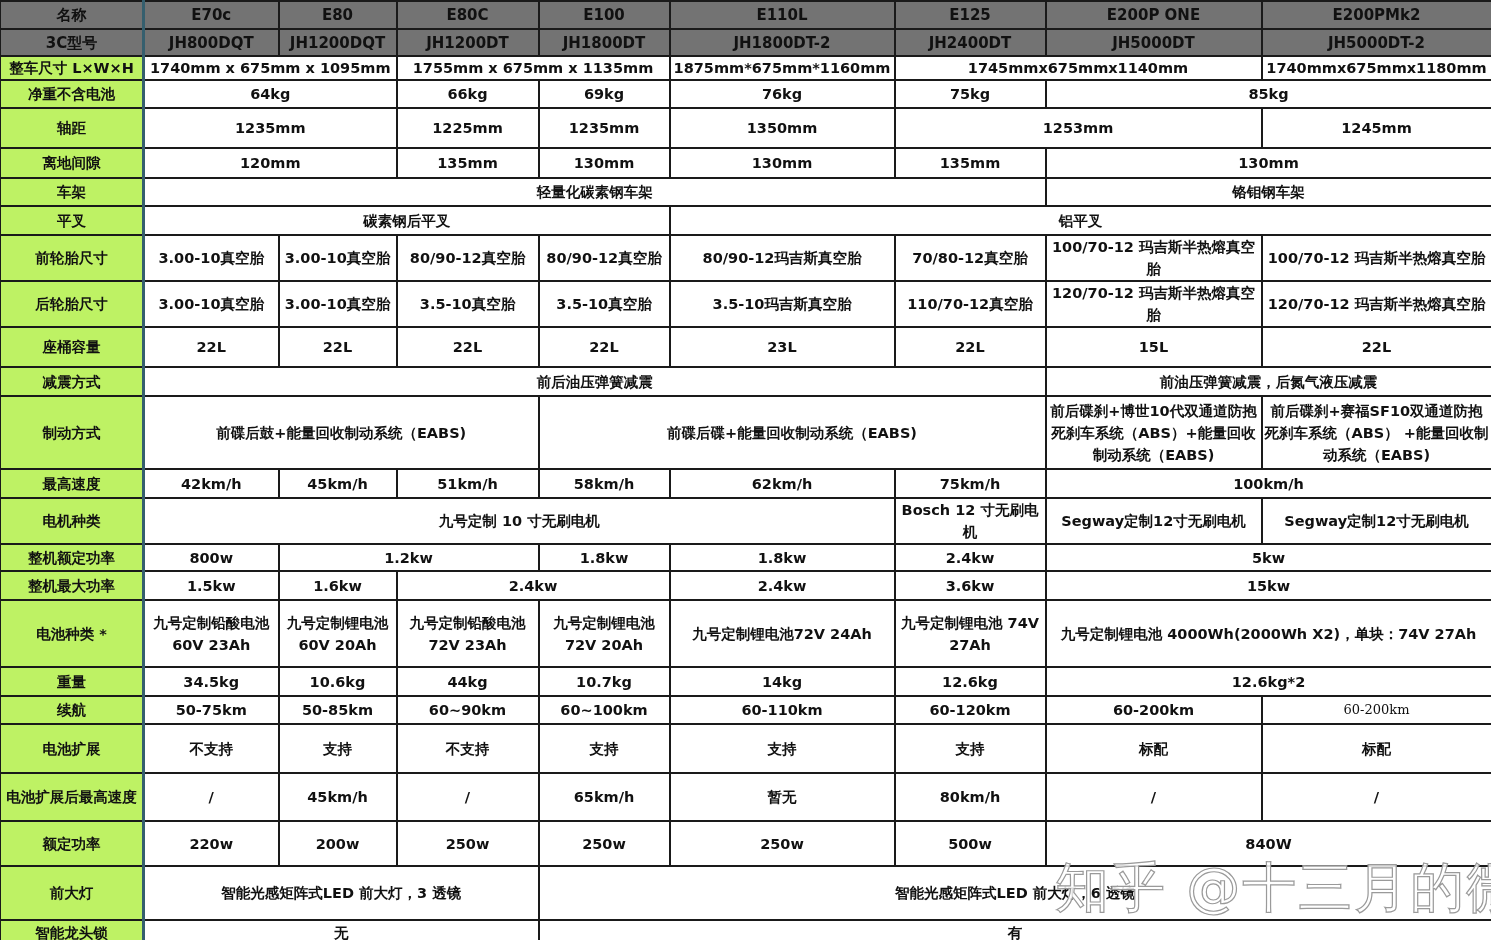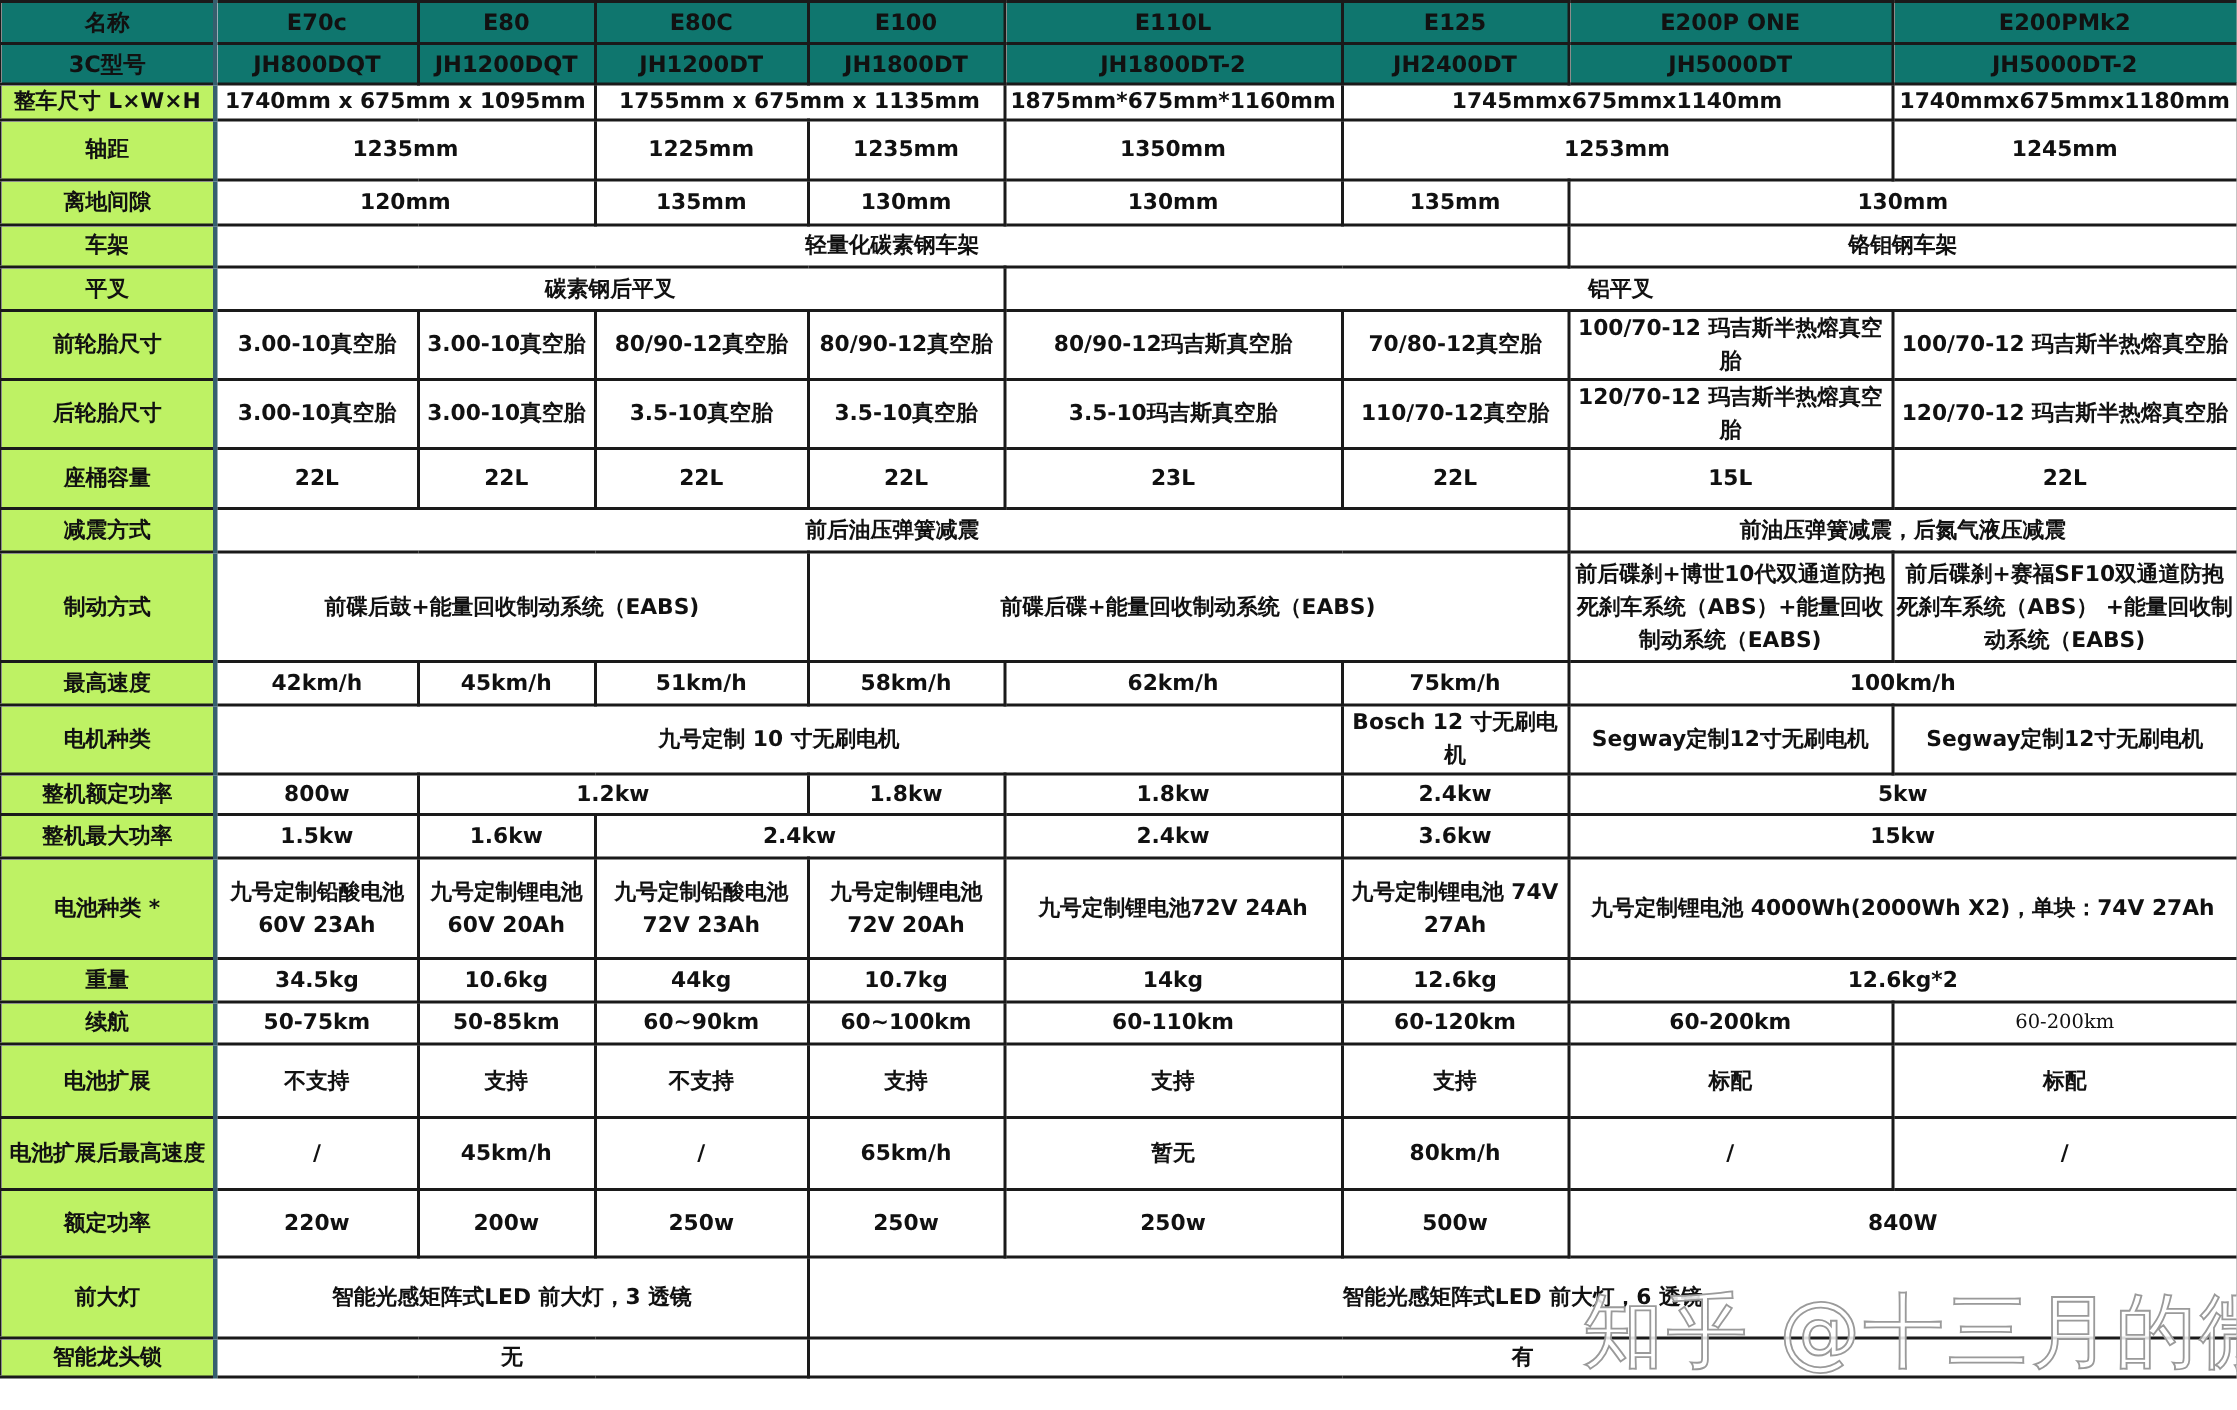--- a/index.html
+++ b/index.html
@@ -20,21 +20,21 @@
     padding: 0 2px;
     line-height: 22px;
     overflow: hidden;
     white-space: normal;
   }
   table.spec td.lbl {
     background:#bef264;
     border-left: 1px solid #1a1a1a;
     border-right: 3px solid #355f6e;
   }
-  table.spec tr.hdr td { background:#0f766e; font-size:15px; }
+  table.spec tr.hdr td { background:#737373; font-size:15px; }
   td.serif { font-family: "DejaVu Serif", "Liberation Serif", serif; font-weight:normal; font-size:13px; }
   .watermark {
     position:absolute; left:1055px; top:852px;
     font-family: "DejaVu Sans", sans-serif;
     font-size:54px; color:rgba(255,255,255,0.85);
     -webkit-text-stroke: 1.2px #9a9a9a;
     letter-spacing: 2px;
     pointer-events:none;
     white-space:nowrap;
   }
@@ -78,20 +78,29 @@
       <td>JH5000DT-2</td>
     </tr>
     <tr style="height:22px">
       <td class="lbl">整车尺寸 L×W×H</td>
       <td colspan="2">1740mm x 675mm x 1095mm</td>
       <td colspan="2">1755mm x 675mm x 1135mm</td>
       <td>1875mm*675mm*1160mm</td>
       <td colspan="2">1745mmx675mmx1140mm</td>
       <td>1740mmx675mmx1180mm</td>
     </tr>
+    <tr style="height:28px">
+      <td class="lbl">净重不含电池</td>
+      <td colspan="2">64kg</td>
+      <td>66kg</td>
+      <td>69kg</td>
+      <td>76kg</td>
+      <td>75kg</td>
+      <td colspan="2">85kg</td>
+    </tr>
     <tr style="height:40px">
       <td class="lbl">轴距</td>
       <td colspan="2">1235mm</td>
       <td>1225mm</td>
       <td>1235mm</td>
       <td>1350mm</td>
       <td colspan="2">1253mm</td>
       <td>1245mm</td>
     </tr>
     <tr style="height:30px">

